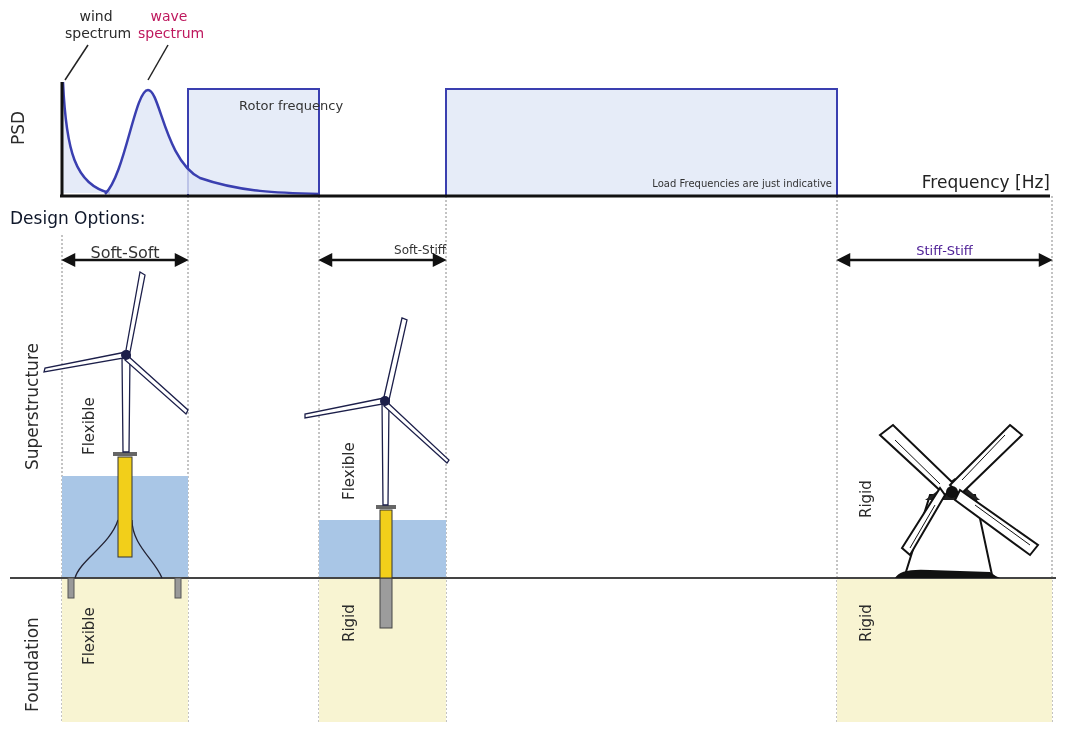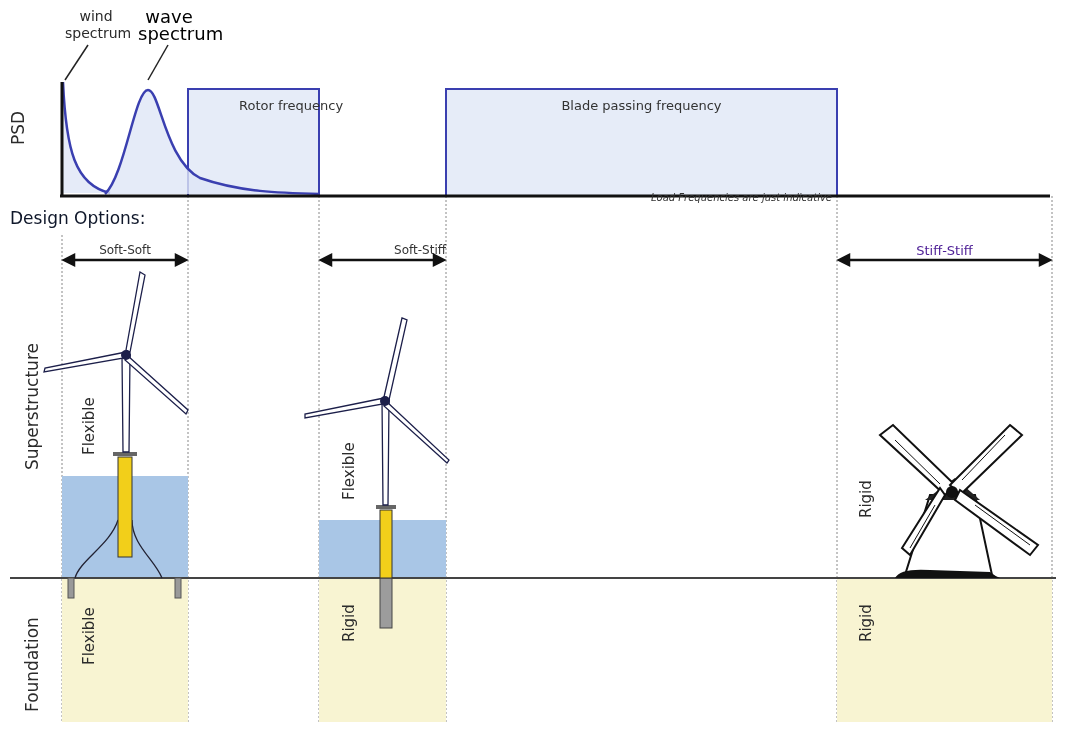--- a/index.html
+++ b/index.html
@@ -99,34 +99,34 @@
       <line x1="935" y1="505" x2="910" y2="548"></line>
     </g>
     <circle cx="952" cy="492" r="6" fill="#111"></circle>
   </g>
 </svg>
 
 <div style="position:absolute;left:65px;top:8px;width:62px;text-align:center;font-size:14px;line-height:17px;color:#2b2b2b;">
   <div>wind</div>
   <div>spectrum</div>
 </div>
-<div style="position:absolute;left:138px;top:8px;width:62px;text-align:center;font-size:18px;line-height:17px;color:#000000;">
+<div style="position:absolute;left:138px;top:8px;width:62px;text-align:center;font-size:14px;line-height:17px;color:#be185d;">
   <div>wave</div>
   <div>spectrum</div>
 </div>
 
 <div style="position:absolute;left:8px;top:145px;width:40px;font-size:17px;color:#2b2b2b;transform:rotate(-90deg);transform-origin:left top;">PSD</div>
 
 <div style="position:absolute;left:196px;top:98px;font-size:13px;color:#333;margin-left:43px;">Rotor frequency</div>
-<div style="position:absolute;left:446px;top:98px;width:391px;text-align:center;font-size:13px;color:#333;">Blade passing frequency</div>
-<div style="position:absolute;left:560px;top:192px;width:272px;text-align:right;font-size:10px;font-style:italic;color:#333;">Load Frequencies are just indicative</div>
+<div style="position:absolute;left:560px;top:178px;width:272px;text-align:right;font-size:10px;color:#333;">Load Frequencies are just indicative</div>
+<div style="position:absolute;left:880px;top:172px;width:170px;text-align:right;font-size:17px;color:#222;">Frequency [Hz]</div>
 
 <div style="position:absolute;left:10px;top:208px;font-size:17px;color:#0f172a;">Design Options:</div>
 
-<div style="position:absolute;left:62px;top:243px;width:126px;text-align:center;font-size:12px;color:#333;">Soft-Soft</div>
+<div style="position:absolute;left:62px;top:243px;width:126px;text-align:center;font-size:16px;color:#333;">Soft-Soft</div>
 <div style="position:absolute;left:319px;top:243px;width:127px;text-align:right;font-size:12px;color:#333;">Soft-Stiff</div>
 <div style="position:absolute;left:837px;top:243px;width:215px;text-align:center;font-size:13px;color:#4c1d95;">Stiff-Stiff</div>
 
 <div style="position:absolute;left:22px;top:470px;width:160px;font-size:17px;color:#2b2b2b;transform:rotate(-90deg);transform-origin:left top;white-space:nowrap;">Superstructure</div>
 <div style="position:absolute;left:22px;top:712px;width:130px;font-size:17px;color:#2b2b2b;transform:rotate(-90deg);transform-origin:left top;white-space:nowrap;">Foundation</div>
 
 <div style="position:absolute;left:80px;top:455px;width:80px;font-size:15px;color:#2b2b2b;transform:rotate(-90deg);transform-origin:left top;white-space:nowrap;">Flexible</div>
 <div style="position:absolute;left:80px;top:665px;width:80px;font-size:15px;color:#2b2b2b;transform:rotate(-90deg);transform-origin:left top;white-space:nowrap;">Flexible</div>
 
 <div style="position:absolute;left:340px;top:500px;width:80px;font-size:15px;color:#2b2b2b;transform:rotate(-90deg);transform-origin:left top;white-space:nowrap;">Flexible</div>

